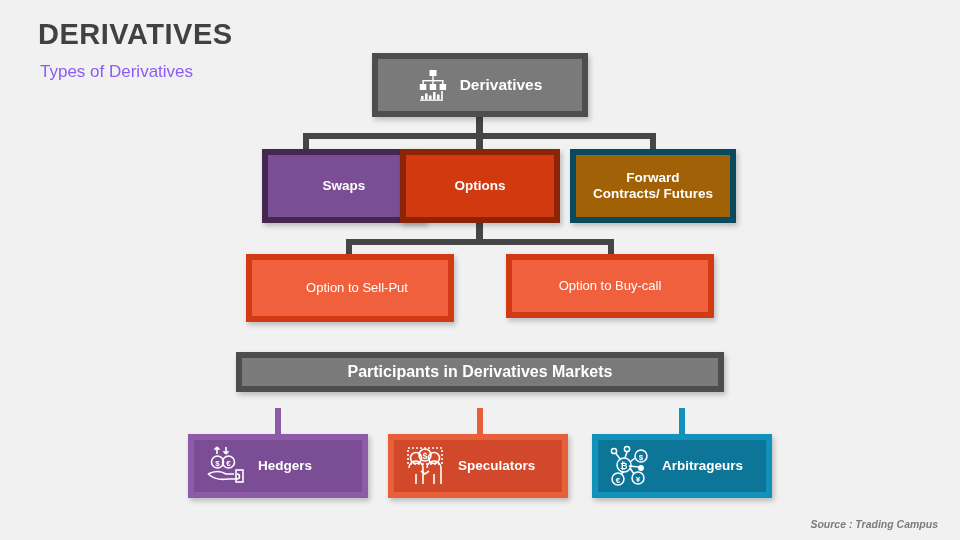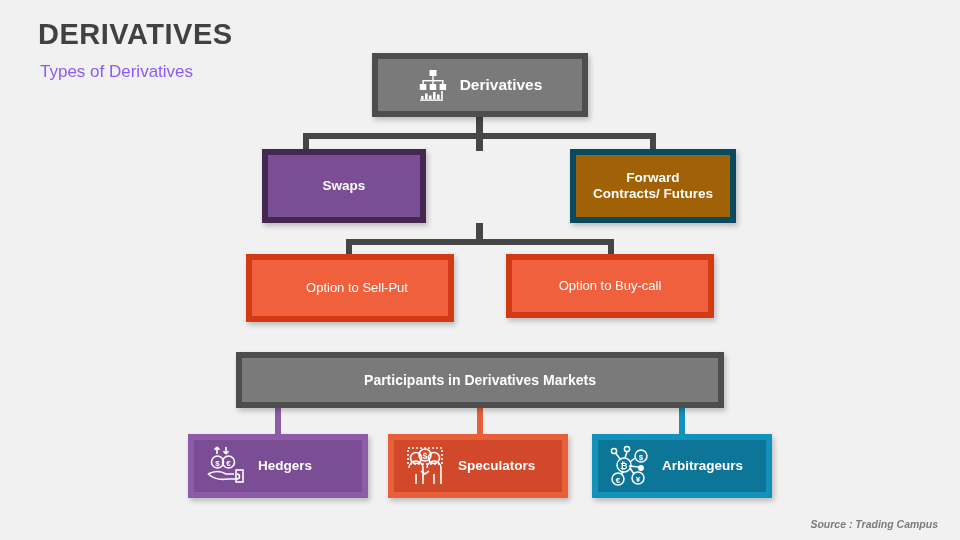--- a/index.html
+++ b/index.html
@@ -91,24 +91,24 @@
   }
   #node-call {
     left: 506px; top: 254px; width: 208px; height: 64px;
     background: #f0603c;
     border: 6px solid #d23a14;
     font-size: 13px; font-weight: normal;
   }
 
   
   #node-participants {
-    left: 236px; top: 352px; width: 488px; height: 56px;
+    left: 236px; top: 352px; width: 488px; height: 40px;
     background: #7a7a7a;
     border: 6px solid #4d4d4d;
-    font-size: 14px; font-weight: bold;
+    font-size: 16px; font-weight: bold;
   }
 
   
   .leaf {
     width: 180px; height: 64px;
     top: 434px;
     justify-content: flex-start;
     font-size: 13.5px;
     font-weight: bold;
     gap: 8px;
@@ -188,20 +188,23 @@
         <rect x="2" y="30.5" width="23" height="1.3" fill="#fff"></rect>
       </svg>
     </span>
     <span class="label">Derivatives</span>
   </div>
 
   <div class="node" id="node-swaps">
     <span class="label">Swaps</span>
   </div>
 
+  <div class="node" id="node-options">
+    <span class="label">Options</span>
+  </div>
 
   <div class="node" id="node-forward">
     <span class="label">
       <span>Forward</span><br>
       <span>Contracts/ Futures</span>
     </span>
   </div>
 
   <div class="node" id="node-put">
     <span class="label">Option to Sell-Put</span>

